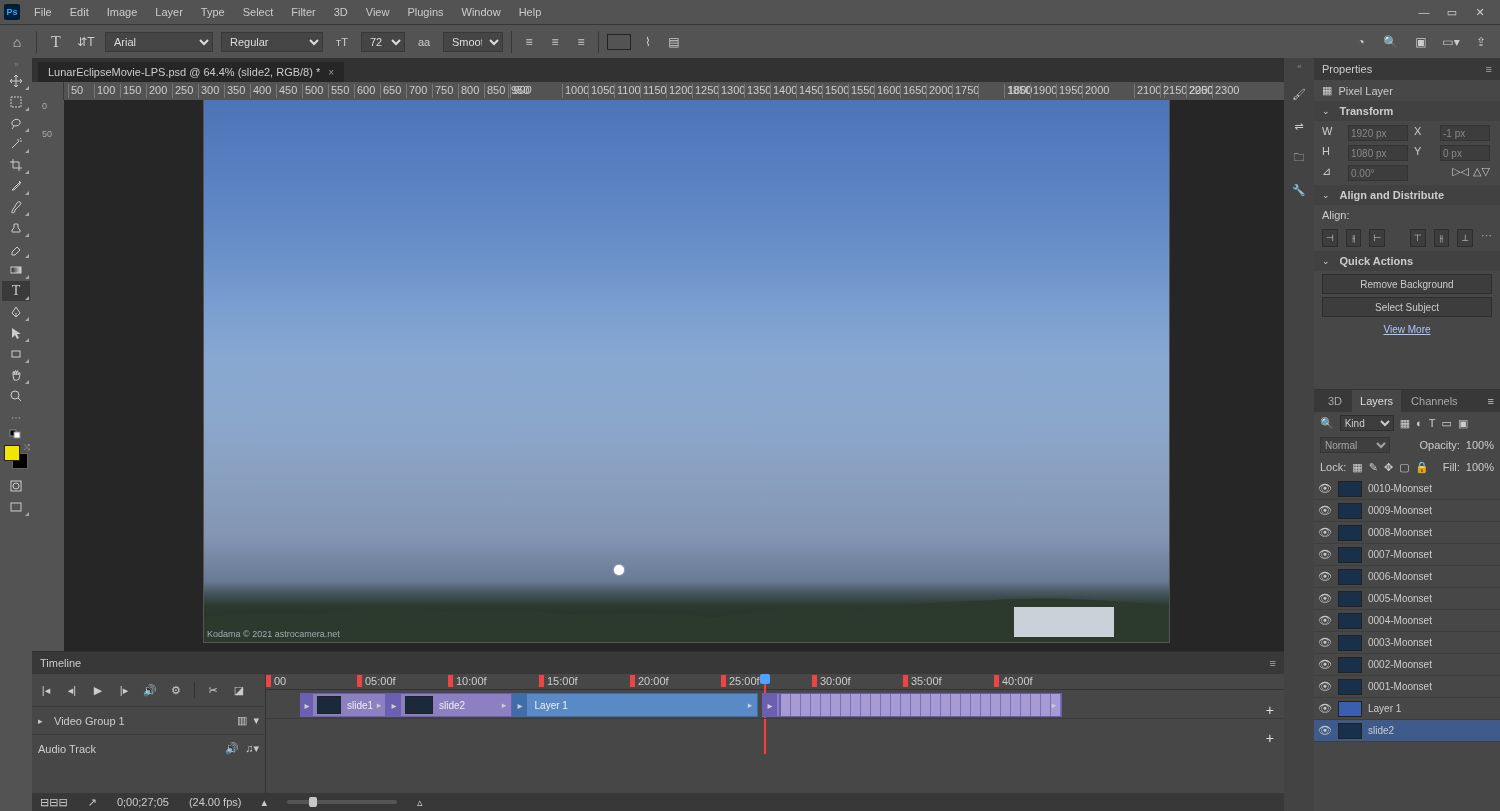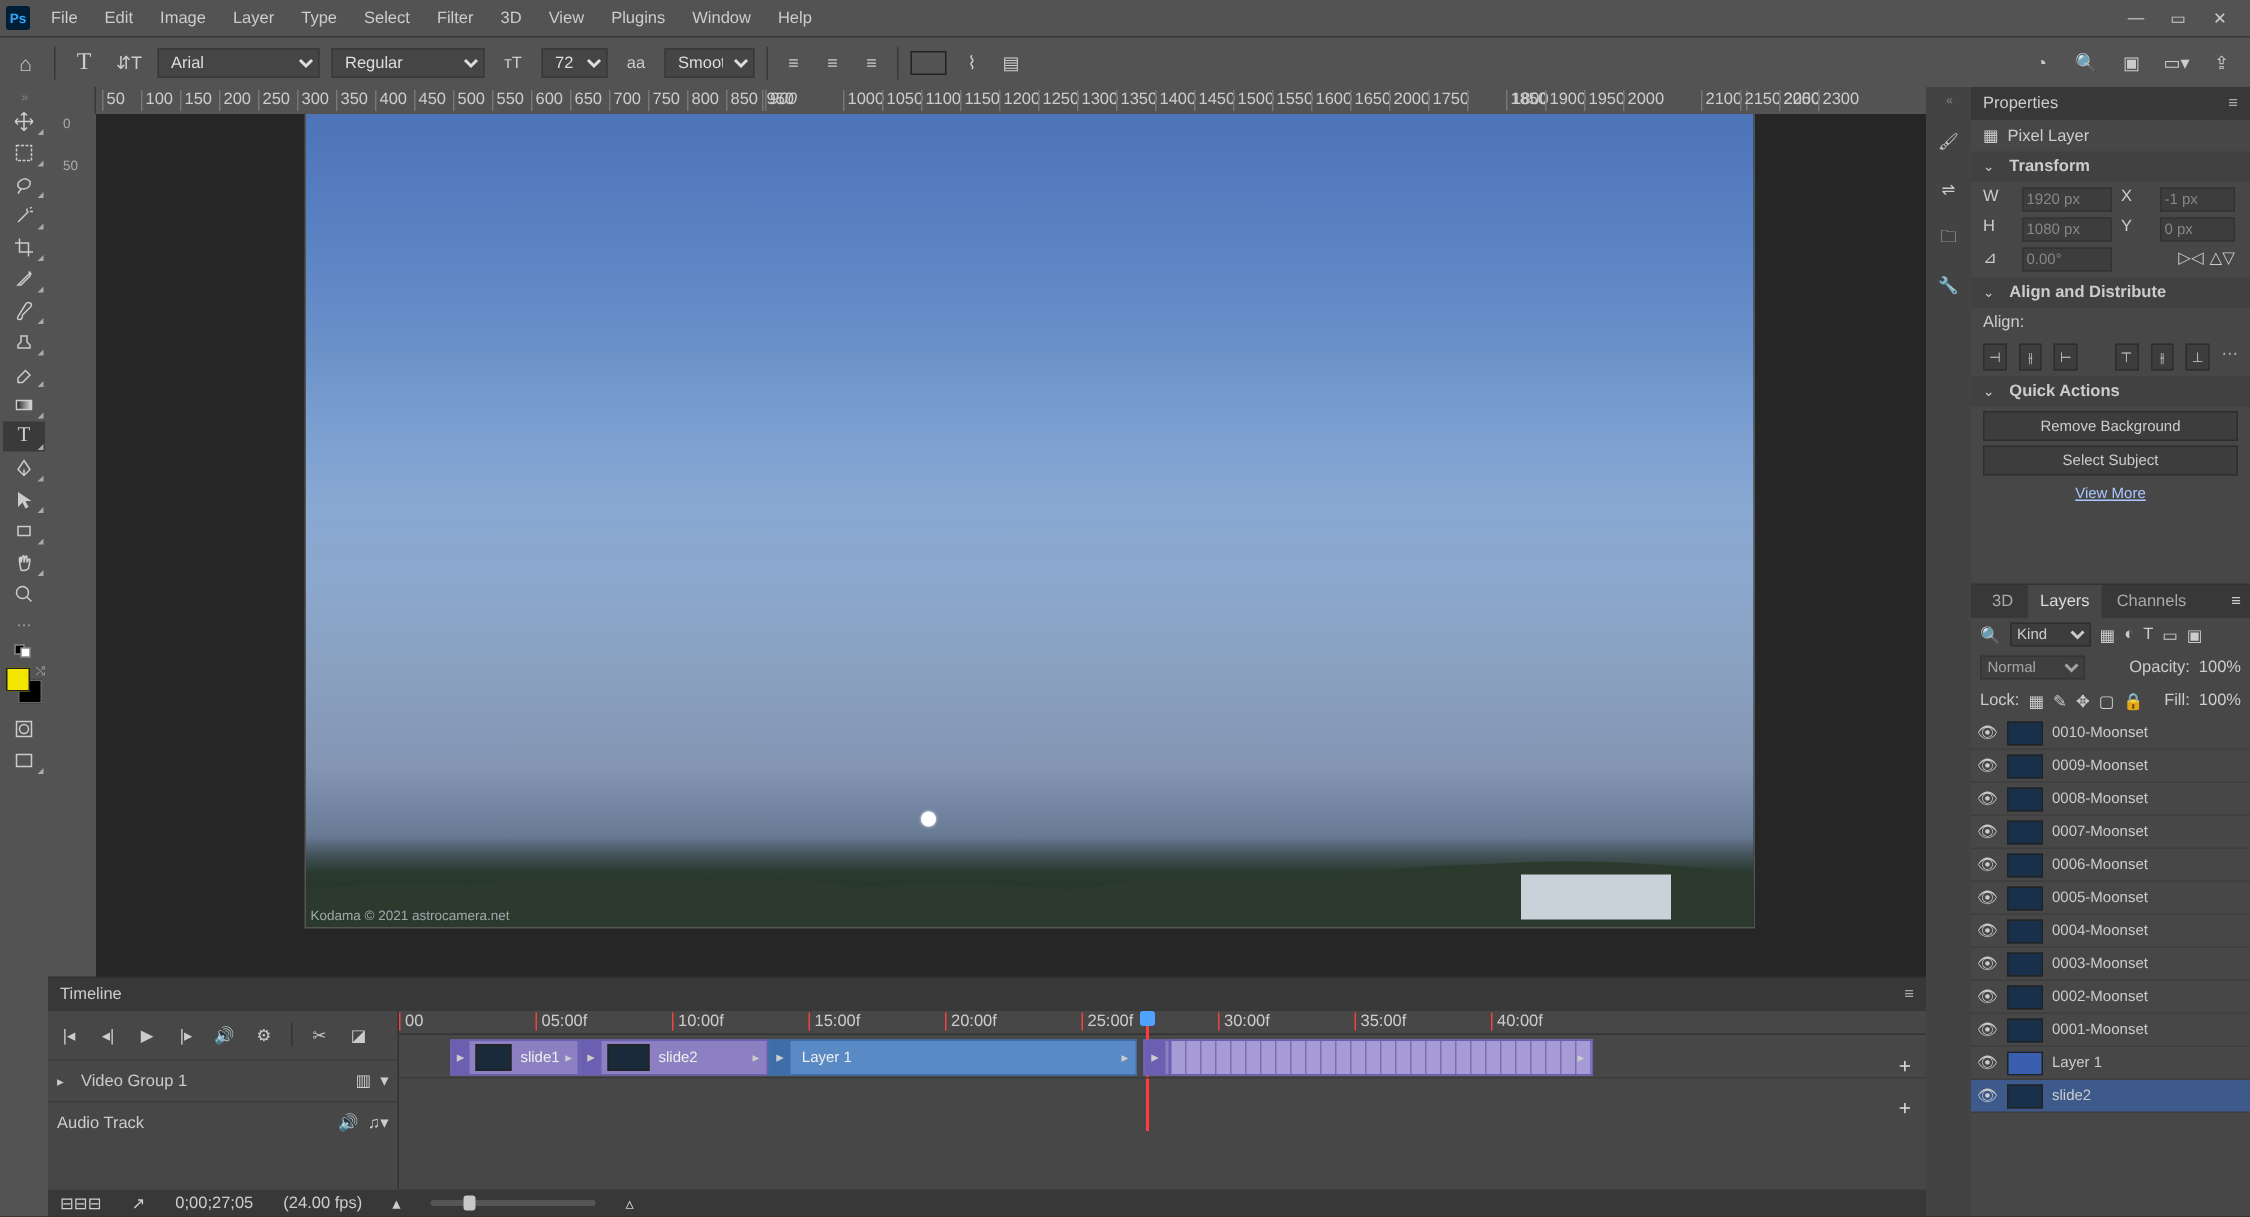--- a/index.html
+++ b/index.html
@@ -61,21 +61,21 @@
 .tlhead .sp { margin-left:auto; color:#aaa;}
 .tlbody { flex:1; display:flex; position:relative;}
 .tlleft { width:234px; background:#474747; border-right:1px solid #333; display:flex; flex-direction:column;}
 .tltransport { height:32px; display:flex; align-items:center; padding:0 6px; gap:10px;}
 .tltransport .tb { width:16px; height:16px; display:flex; align-items:center; justify-content:center; font-size:11px;}
 .tlrow { height:28px; display:flex; align-items:center; padding:0 6px; gap:6px; border-top:1px solid #3c3c3c;}
 .tlrow .twisty { width:10px; font-size:9px;}
 .tlrow .ricons { margin-left:auto; display:flex; gap:6px; color:#aaa;}
 .tlright { flex:1; position:relative; overflow:hidden;}
 .tlruler { height:16px; position:relative; border-bottom:1px solid #333; font-size:9px; color:#aaa;}
-.tlruler .rt { position:absolute; top:1px; border-left:1px solid #ef4444; height:12px; padding-left:3px;}
+.tlruler .rt { position:absolute; top:1px; border-left:5px solid #ef4444; height:12px; padding-left:3px;}
 .tlplayhead { position:absolute; top:0; width:10px;}
 .tlplayhead .ph { width:10px; height:10px; background:#4da3ff; border-radius:2px;}
 .tlplayhead .phline { position:absolute; left:4px; top:10px; width:2px; background:#ff3b3b;}
 .tltrack { height:28px; position:relative; border-top:1px solid transparent;}
 .clip { position:absolute; top:2px; height:24px; background:#8c80c2; border:1px solid #6a5fb0; display:flex; align-items:center;}
 .clip .chdr { width:14px; height:100%; background:#6a5fb0; display:flex; align-items:center; justify-content:center; font-size:10px;}
 .clip .thumb { width:28px; height:18px; margin:0 4px; background:#1a2a3a; border:1px solid #222;}
 .clip .cname { font-size:10px; color:#eee; margin-left:2px;}
 .clip .cset { margin-left:auto; width:14px; text-align:center; font-size:9px; color:#ccc;}
 .clip.blue { background:#5a8ac6; border-color:#3e6da8;}
@@ -291,20 +291,26 @@
       </div>
     <div class="tbtn">
         <svg width="14" height="14">
           <rect x="2" y="3" width="10" height="8" stroke="#ccc" fill="none"></rect>
         </svg>
         <span class="cornertick"></span>
       </div>
   </div>
 
   <div class="docarea">
+    <div class="tabsrow">
+      <div class="doctab">
+        <span>LunarEclipseMovie-LPS.psd @ 64.4% (slide2, RGB/8) *</span>
+        <span class="x">×</span>
+      </div>
+    </div>
     <div class="rulerrow">
       <div class="rcorner"></div>
       <div class="rulerh" id="rulerh">
           <div class="tick" style="left: 4px;">50</div>
           <div class="tick" style="left: 30px;">100</div>
           <div class="tick" style="left: 56px;">150</div>
           <div class="tick" style="left: 82px;">200</div>
           <div class="tick" style="left: 108px;">250</div>
           <div class="tick" style="left: 134px;">300</div>
           <div class="tick" style="left: 160px;">350</div>

